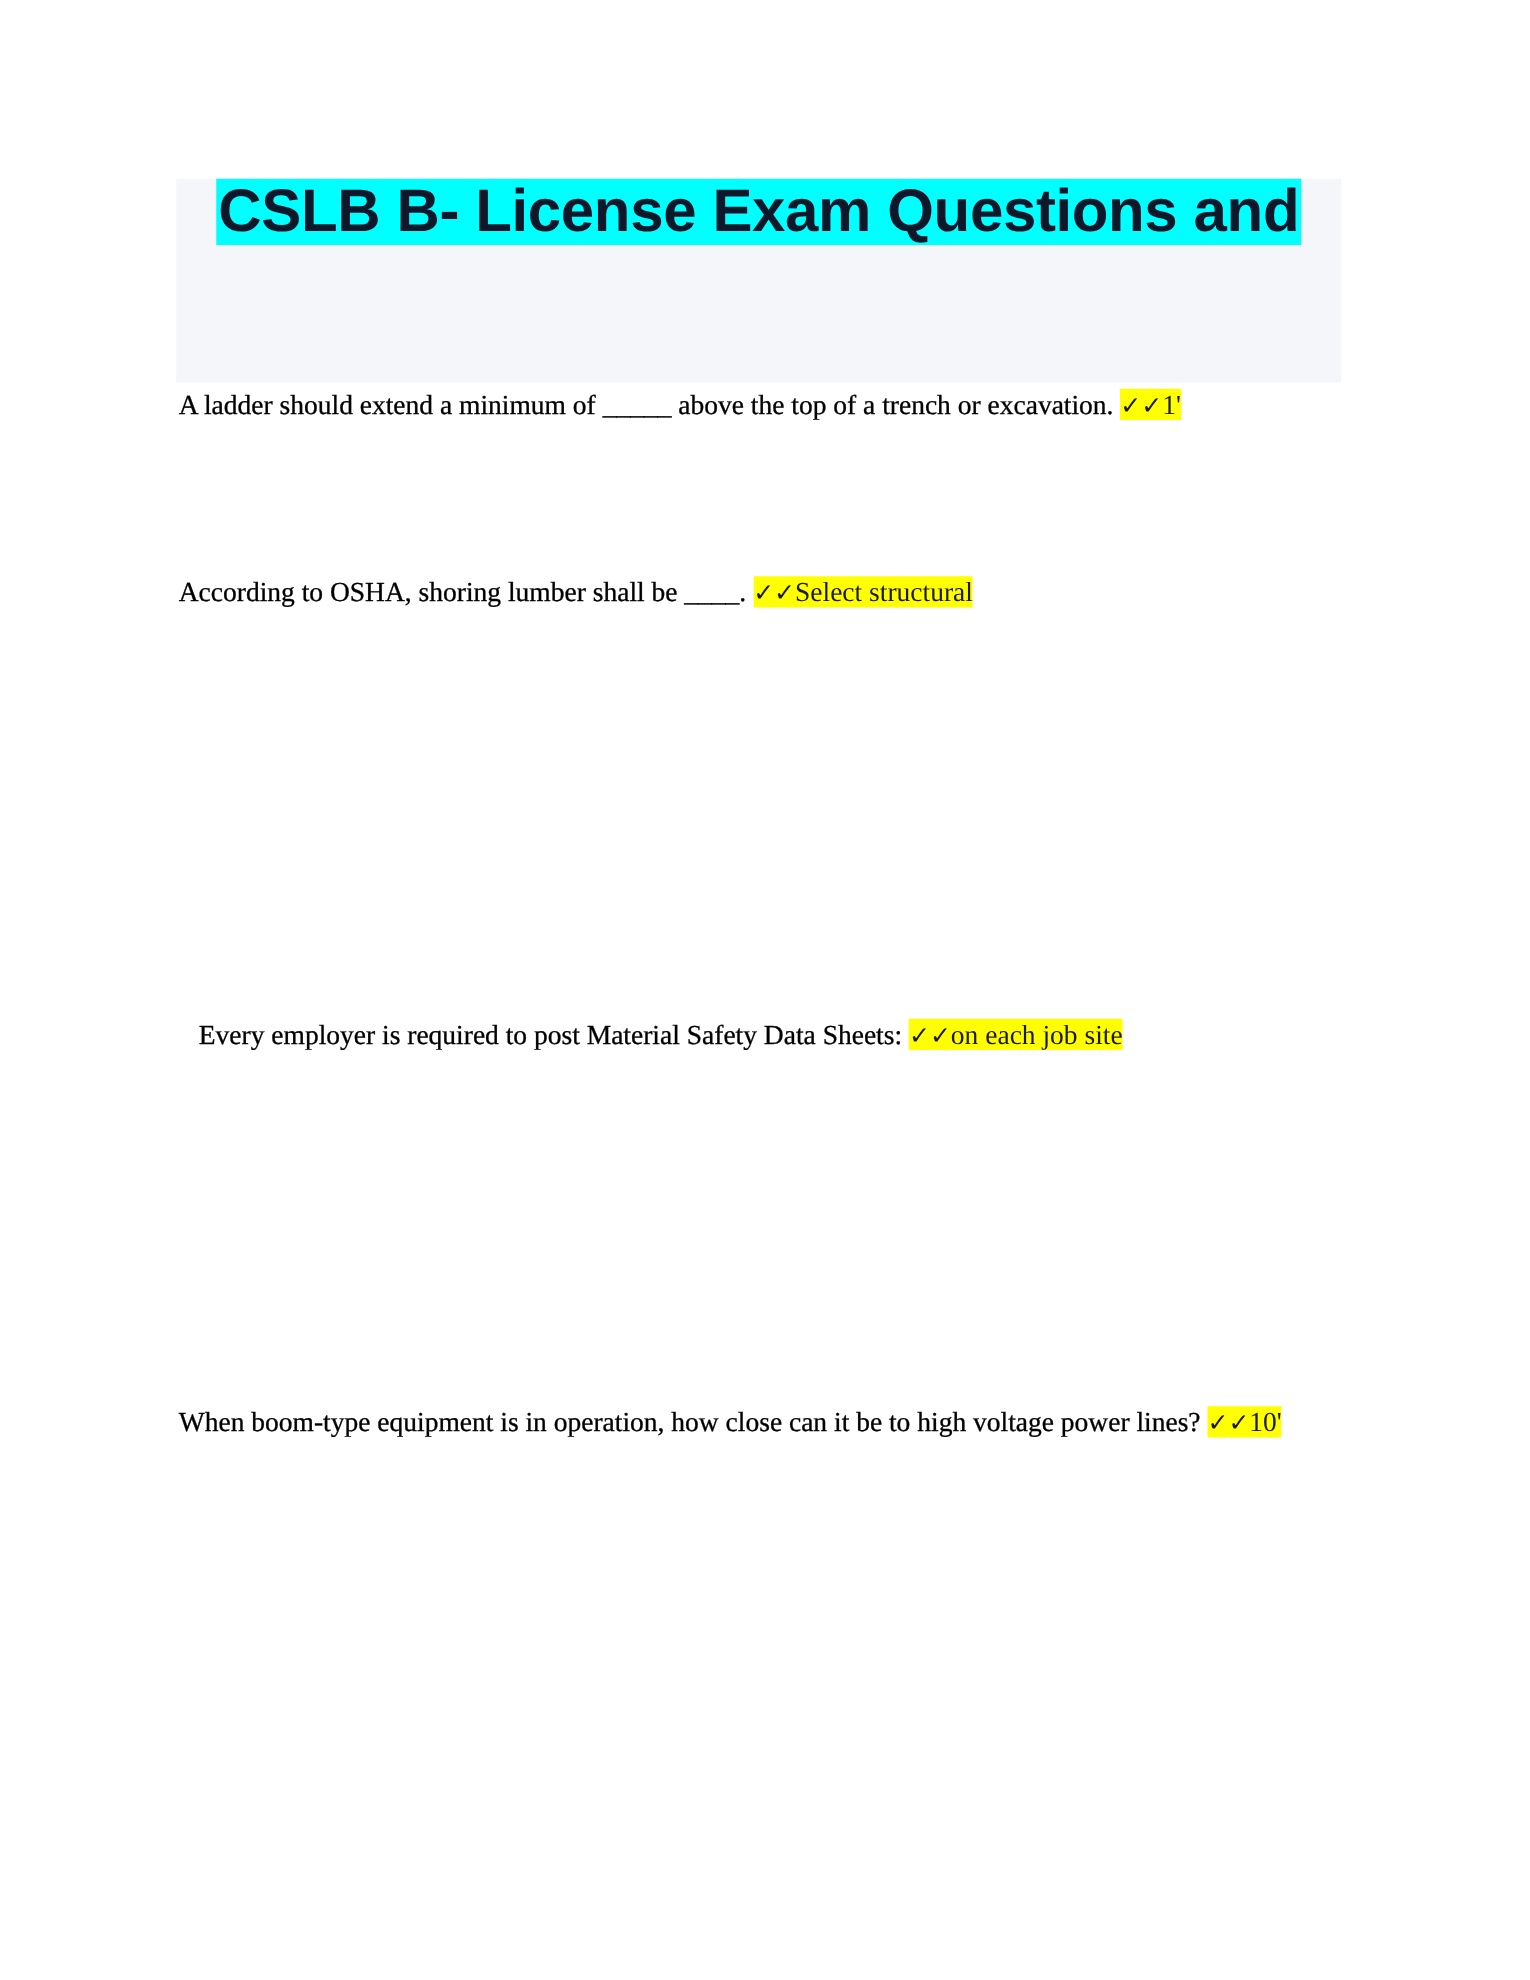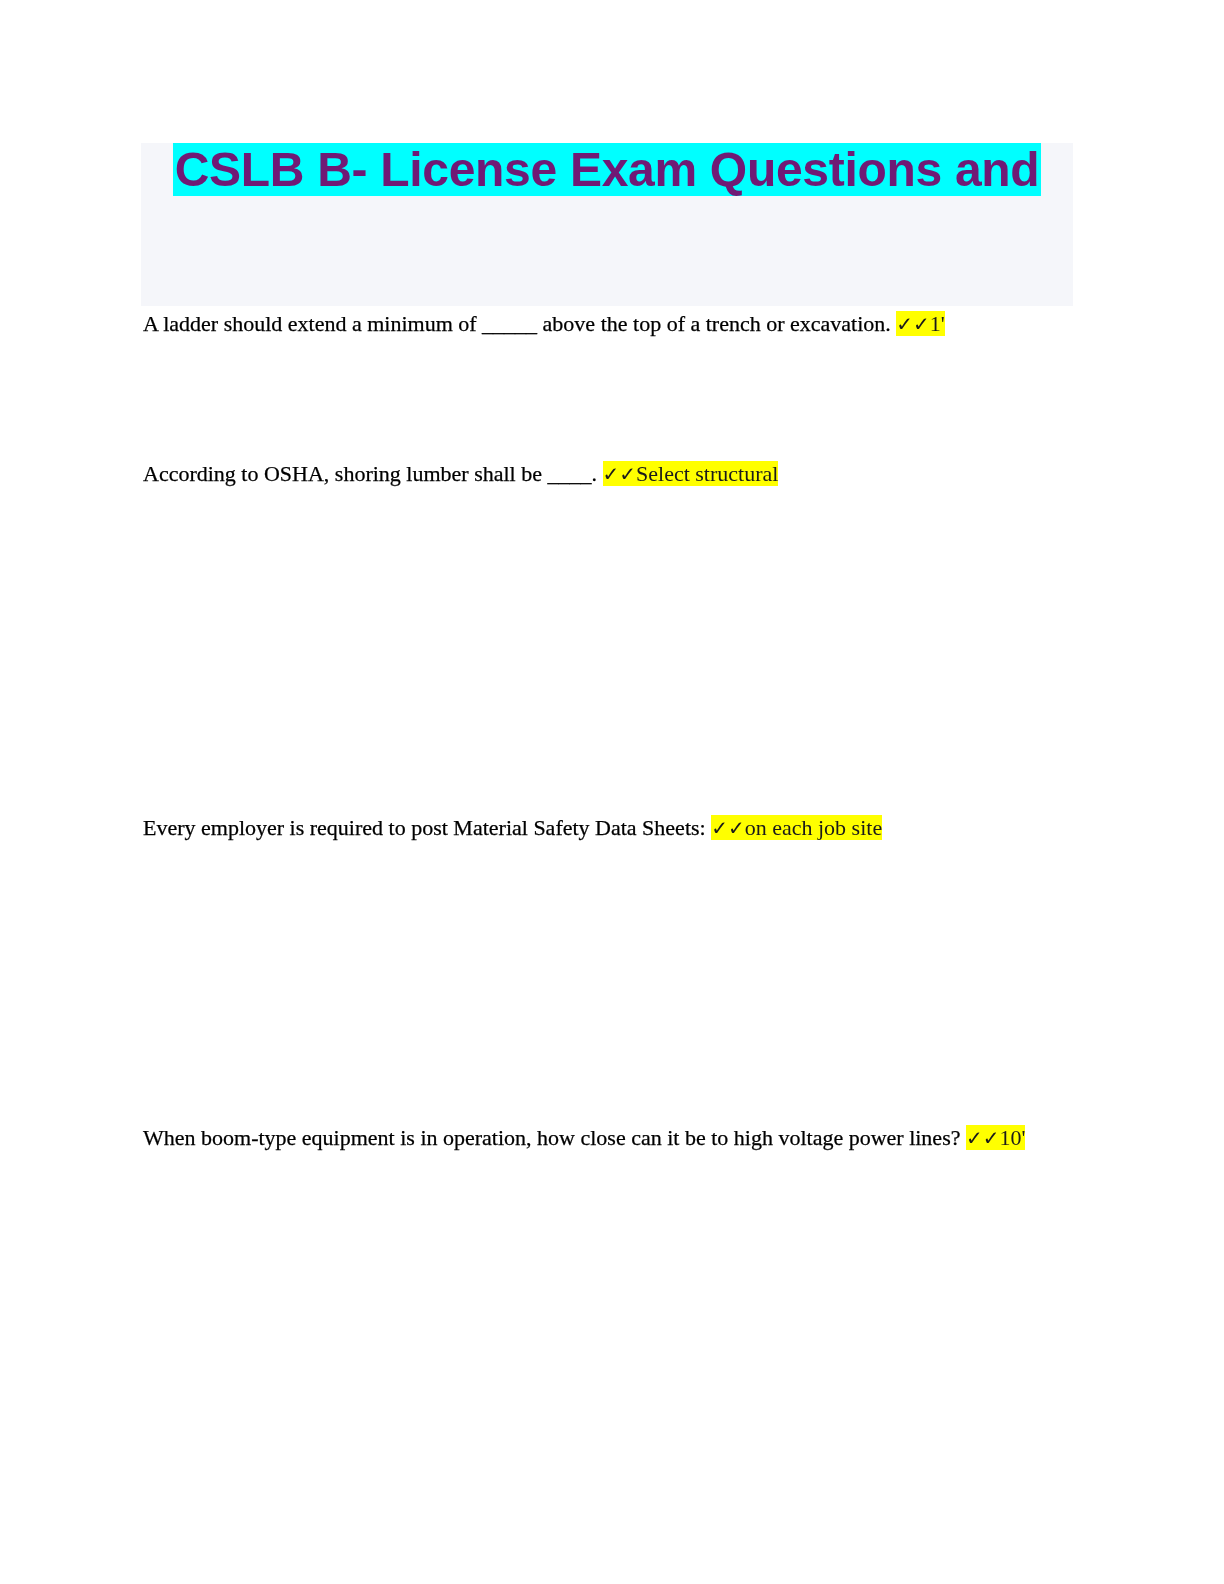--- a/index.html
+++ b/index.html
@@ -6,21 +6,21 @@
     body { width: 1224px; height: 1584px; position: relative; overflow: hidden; }
     .page { position: absolute; left: 0; top: 0; width: 1224px; height: 1584px; }
     .header-box {
       position: absolute; left: 141px; top: 143px; width: 932px; height: 163px;
       background: #f5f6fa;
     }
     .title {
       position: absolute; left: 0; top: 0; width: 932px; margin: 0;
       text-align: center;
       font-family: "Liberation Sans", sans-serif; font-weight: bold;
-      font-size: 48px; line-height: 54px; color: #701a75;
+      font-size: 48px; line-height: 54px; color: #0f172a;
       letter-spacing: -0.3px;
     }
     .title span { background: #00ffff; padding: 0 2px; }
     .qa {
       position: absolute; left: 143px; width: 920px; margin: 0;
       font-family: "Liberation Serif", serif; font-size: 22px;
       line-height: 59px; color: #000000;
     }
     .q { font-weight: normal; -webkit-text-stroke: 0.25px #000; }
     .a { background: #ffff00; color: #1a1a1a; }
@@ -32,18 +32,18 @@
 <div class="page">
   <div class="header-box">
     <h1 class="title"><span>CSLB B- License Exam Questions and</span><br></h1>
   </div>
 
   <p class="qa" style="top:294px;"><span class="q">A ladder should extend a minimum of _____ above the top of a trench or excavation. </span><span class="a"><span class="check">✓✓</span><span>1'</span></span><span></span></p>
 
   <p class="qa" style="top:444px;"><span class="q">According to OSHA, shoring lumber shall be ____. </span><span class="a"><span class="check">✓✓</span><span>Select structural</span></span><span></span></p>
 
 
-  <p class="qa" style="top:798px;"><span class="q">Every employer is required to post Material Safety Data Sheets: </span><span class="a"><span class="check">✓✓</span><span>on each job site</span></span><span></span></p>
+  <p class="qa" style="top:798px;margin-left:16px;"><span class="q">Every employer is required to post Material Safety Data Sheets: </span><span class="a"><span class="check">✓✓</span><span>on each job site</span></span><span></span></p>
 
 
   <p class="qa" style="top:1108px;"><span class="q">When boom-type equipment is in operation, how close can it be to high voltage power lines? </span><span class="a"><span class="check">✓✓</span><span>10'</span></span><span></span></p>
 
 </div>
 
 </body></html>

